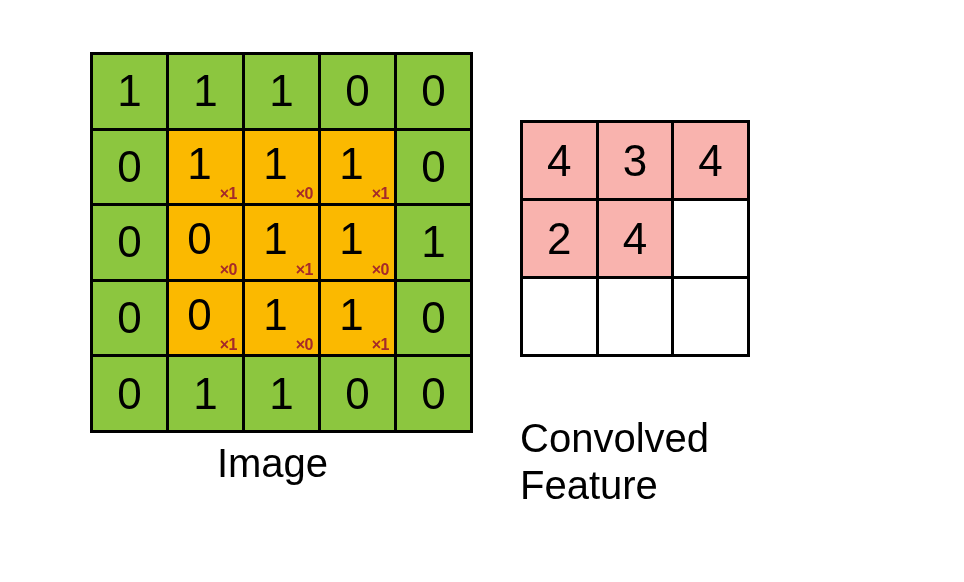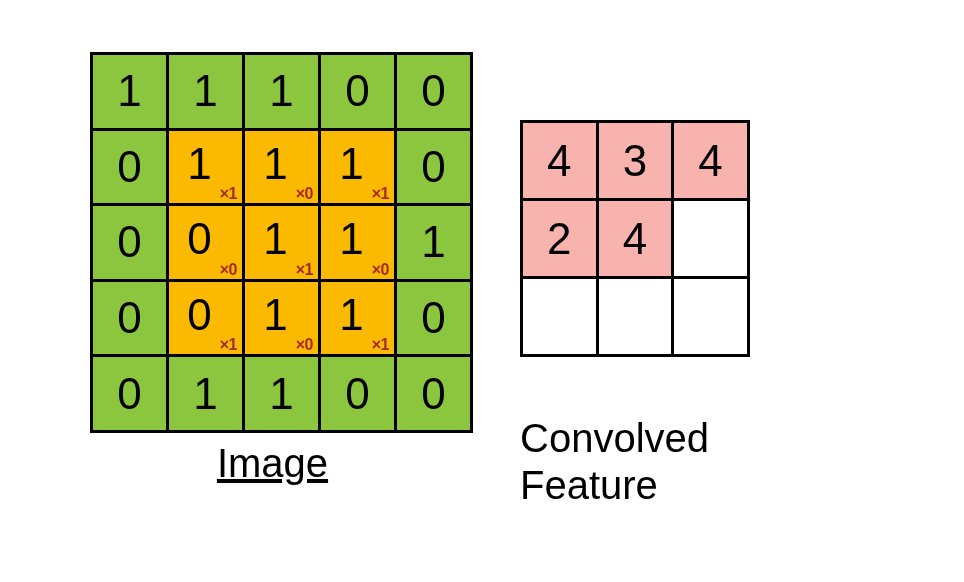--- a/index.html
+++ b/index.html
@@ -98,21 +98,20 @@
     font-size: 40px;
     line-height: 1.18;
     font-family: "Liberation Sans", sans-serif;
     white-space: pre-line;
   }
   #image-caption {
     left: 90px;
     top: 440px;
     width: 365px;
     text-align: center;
-    text-decoration: underline;
   }
   #feature-caption {
     left: 520px;
     top: 415px;
     width: 300px;
     text-align: left;
   }
 </style>
 </head>
 <body>

